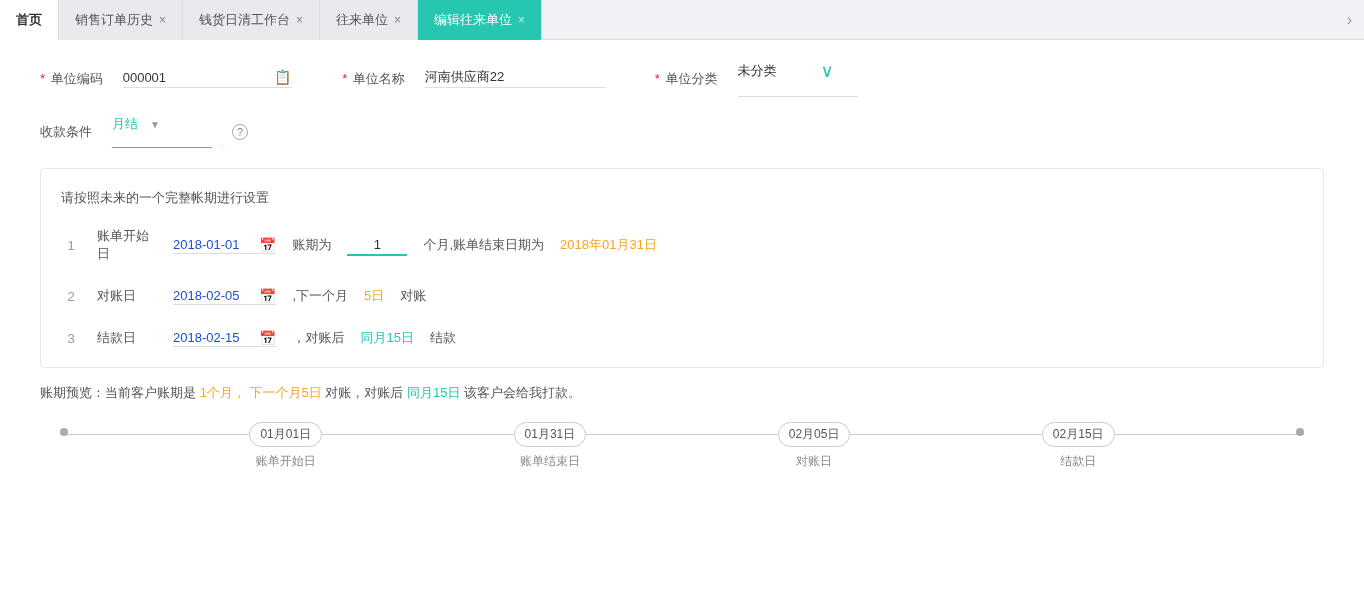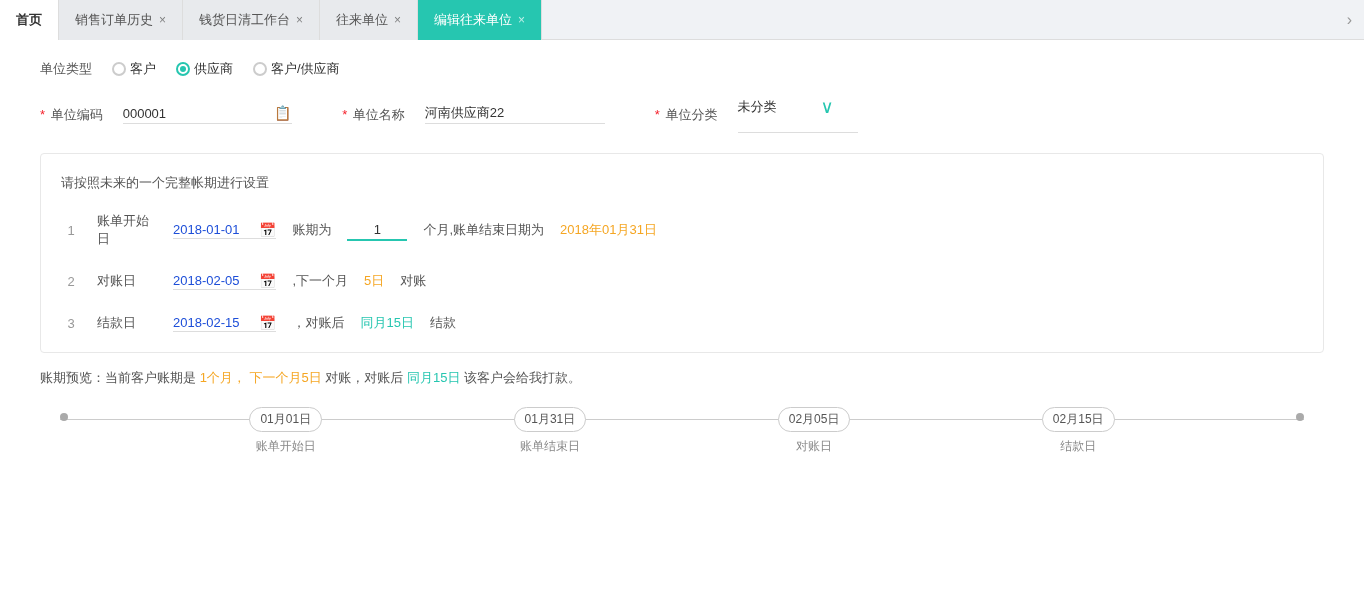--- a/index.html
+++ b/index.html
@@ -288,37 +288,20 @@
     <span>编辑往来单位</span>
     <span class="close-icon">×</span>
   </div>
   <div class="tab-arrow">›</div>
 </div>
 
 <div class="main-content">
 
   <div class="form-section">
 
-    <div class="form-row">
-      <span class="form-label">单位类型</span>
-      <div class="radio-group">
-        <div class="radio-item">
-          <div class="radio-circle"></div>
-          <span>客户</span>
-        </div>
-        <div class="radio-item">
-          <div class="radio-circle selected"></div>
-          <span>供应商</span>
-        </div>
-        <div class="radio-item">
-          <div class="radio-circle"></div>
-          <span>客户/供应商</span>
-        </div>
-      </div>
-    </div>
 
     <div class="form-row">
       <span class="form-label">
         <span class="required-star">*</span>
         <span>单位编码</span>
       </span>
       <div class="input-with-icon">
         <input type="text" value="000001" style="">
         <span class="calendar-icon">📋</span>
       </div>
@@ -334,20 +317,28 @@
       <span class="form-label" style="margin-left:30px;">
         <span class="required-star">*</span>
         <span>单位分类</span>
       </span>
       <div class="select-field" style="min-width:120px;">
         <span class="select-value" style="color:#333;">未分类</span>
         <span style="margin-left:40px; color:#26c6b0; font-size:18px;">∨</span>
       </div>
     </div>
 
+    <div class="form-row">
+      <span class="form-label">收款条件</span>
+      <div class="select-field" style="min-width:100px; border-bottom:1px solid #26c6b0;">
+        <span class="select-value">月结</span>
+        <span style="color:#999; font-size:10px; margin-left:8px;">▼</span>
+      </div>
+      <div class="question-icon">?</div>
+    </div>
 
   </div>
 
   <div class="period-box">
     <div class="period-title">请按照未来的一个完整帐期进行设置</div>
 
     <div class="period-row">
       <span class="period-num">1</span>
       <span class="period-field-label">账单开始日</span>
       <div class="period-date-input">

